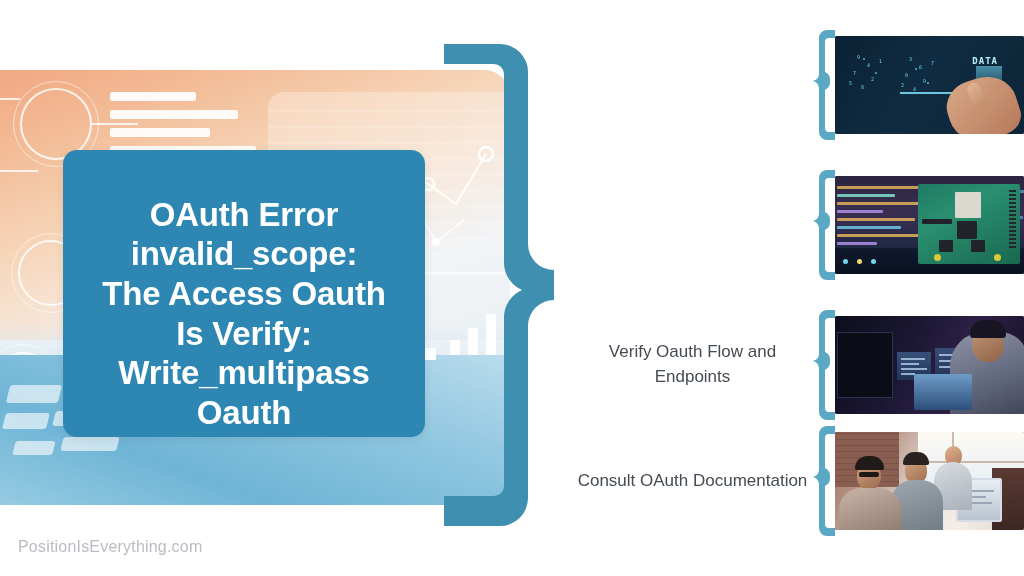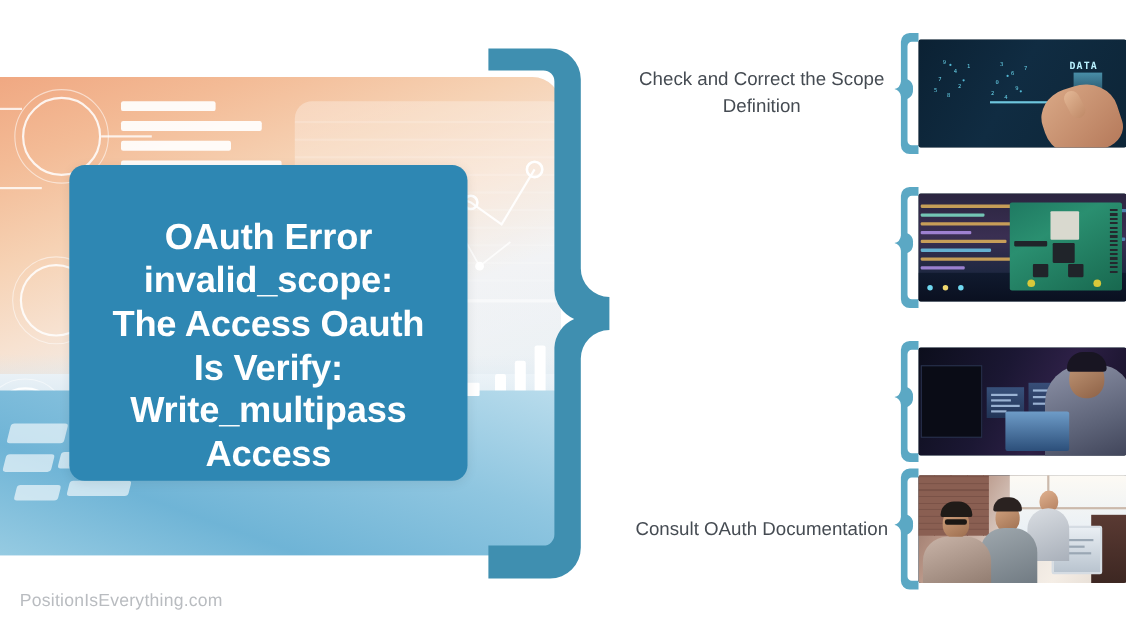--- a/index.html
+++ b/index.html
@@ -245,32 +245,31 @@
     <div class="dash" style="left:418px; top:278px; width:18px;"></div>
   </div>
 
   <div class="title-card">
     <div class="title-text">
       <div>OAuth Error</div>
       <div>invalid_scope:</div>
       <div>The Access Oauth</div>
       <div>Is Verify:</div>
       <div>Write_multipass</div>
-      <div>Access</div>
+      <div>Oauth</div>
     </div>
   </div>
 
   <div class="brace">
     <svg width="130" height="510" viewBox="0 0 130 510">
       <path d="M14,14 H70 a28,28 0 0 1 28,28 V214 a26,26 0 0 0 26,26 v30 a26,26 0 0 0 -26,26 V468 a28,28 0 0 1 -28,28 H14 v-30 h50 a10,10 0 0 0 10,-10 V286 a30,30 0 0 1 18,-26 a30,30 0 0 1 -18,-26 V44 a10,10 0 0 0 -10,-10 H14 Z" fill="#3F8FB0"></path>
     </svg>
   </div>
 
   <div class="row" style="top:20px;">
-    <div class="row-label">Check and Correct the Scope Definition</div>
     <div class="thumb-wrap">
       <svg class="mini-brace" viewBox="0 0 26 118">
         <path d="M22,4 H14 a8,8 0 0 0 -8,8 V48 a8,8 0 0 1 -6,7 a8,8 0 0 1 6,7 V106 a8,8 0 0 0 8,8 h8 v-8 h-6 a4,4 0 0 1 -4,-4 V64 a9,9 0 0 0 5,-9 a9,9 0 0 0 -5,-9 V16 a4,4 0 0 1 4,-4 h6 Z" fill="#5BA8C4"></path>
       </svg>
       <div class="thumb t1">
         <div class="t1bg"></div>
         <span class="glyph" style="left:22px; top:18px;">9</span>
         <span class="glyph" style="left:32px; top:26px;">4</span>
         <span class="glyph" style="left:18px; top:34px;">7</span>
         <span class="glyph" style="left:36px; top:40px;">2</span>
@@ -326,20 +325,21 @@
           <div class="chip dark" style="left:4%;  top:44%; width:30px; height:5px;"></div>
           <div class="pinrow"></div>
           <div class="port" style="left:16%; bottom:4%;"></div>
           <div class="port" style="left:74%; bottom:4%;"></div>
         </div>
       </div>
     </div>
   </div>
 
   <div class="row" style="top:300px;">
+    <div class="row-label">Verify Oauth Flow and Endpoints</div>
     <div class="thumb-wrap">
       <svg class="mini-brace" viewBox="0 0 26 118">
         <path d="M22,4 H14 a8,8 0 0 0 -8,8 V48 a8,8 0 0 1 -6,7 a8,8 0 0 1 6,7 V106 a8,8 0 0 0 8,8 h8 v-8 h-6 a4,4 0 0 1 -4,-4 V64 a9,9 0 0 0 5,-9 a9,9 0 0 0 -5,-9 V16 a4,4 0 0 1 4,-4 h6 Z" fill="#5BA8C4"></path>
       </svg>
       <div class="thumb t3">
         <div class="t3bg"></div>
         <div class="monitor" style="left:2px; top:16px; width:56px; height:66px;"></div>
         <div class="screen" style="left:62px; top:36px; width:34px; height:28px; opacity:.85;"></div>
         <div class="scode" style="left:66px; top:42px; width:24px;"></div>
         <div class="scode" style="left:66px; top:47px; width:18px;"></div>

